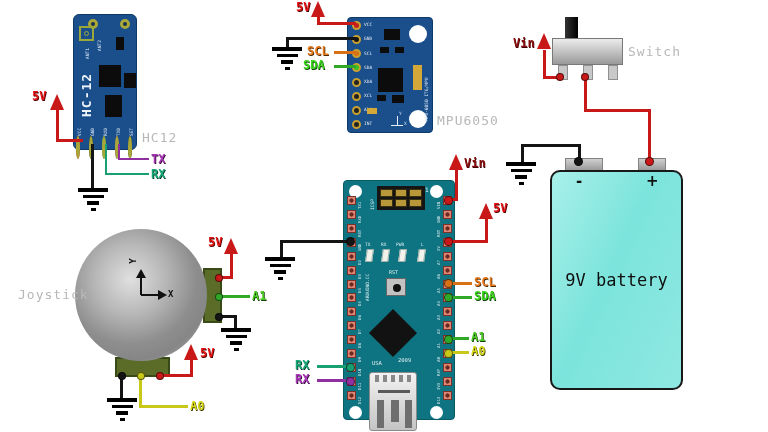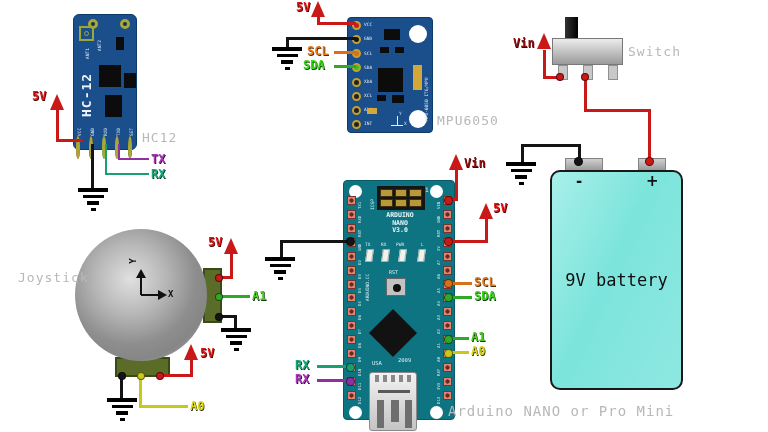--- a/index.html
+++ b/index.html
@@ -307,25 +307,20 @@
     <div class="icsp">
         <i></i>
         <i></i>
         <i></i>
         <i></i>
         <i></i>
         <i></i>
       </div>
     <div class="n-small vtext" style="left:26px;top:5px;height:24px;">ICSP</div>
     <div class="n-small" style="left:81px;top:6px;font-size:6px;">1</div>
-    <div class="ntitle">
-      <div>ARDUINO</div>
-      <div>NANO</div>
-      <div>V3.0</div>
-    </div>
     <div class="n-small" style="left:21px;top:61px;">TX</div>
     <div class="n-small" style="left:37px;top:61px;">RX</div>
     <div class="n-small" style="left:52px;top:61px;">PWR</div>
     <div class="n-small" style="left:77px;top:61px;">L</div>
     <div class="led" style="left:22px;top:68px;"></div>
     <div class="led" style="left:38px;top:68px;"></div>
     <div class="led" style="left:55px;top:68px;"></div>
     <div class="led" style="left:74px;top:68px;"></div>
     <div class="n-small vtext" style="left:21px;top:82px;height:38px;">ARDUINO.CC</div>
     <div class="n-small" style="left:45px;top:89px;font-size:5px;">RST</div>
@@ -464,21 +459,20 @@
         <div class="npin npin-r">
         <span class="npad"></span>
         <span class="nlbl">3V3</span>
       </div>
         <div class="npin npin-r">
         <span class="npad"></span>
         <span class="nlbl">D13</span>
       </div>
       </div>
   </div>
-  <div class="graylbl" style="left:448px;top:403px;font-size:14px;">Arduino NANO or Pro Mini</div>
 
   <div class="dot d-red" style="left:444px;top:196px;width:9px;height:9px;"></div>
   <div class="dot d-red" style="left:444px;top:237px;width:9px;height:9px;"></div>
   <div class="dot d-black" style="left:346px;top:237px;width:9px;height:9px;"></div>
   <div class="dot d-orange" style="left:444px;top:279px;width:9px;height:9px;"></div>
   <div class="dot d-green" style="left:444px;top:293px;width:9px;height:9px;"></div>
   <div class="dot d-green" style="left:444px;top:335px;width:9px;height:9px;"></div>
   <div class="dot d-yellow" style="left:444px;top:349px;width:9px;height:9px;"></div>
   <div class="dot d-teal" style="left:346px;top:363px;width:9px;height:9px;"></div>
   <div class="dot d-purple" style="left:346px;top:377px;width:9px;height:9px;"></div>
@@ -514,21 +508,21 @@
 
   <div class="pot" style="left:203px;top:268px;width:19px;height:55px;"></div>
   <div class="pot" style="left:115px;top:357px;width:55px;height:20px;"></div>
   <div class="ball"></div>
   <div class="axis" style="left:140px;top:278px;width:2px;height:17px;"></div>
   <div class="axhead-up" style="left:136px;top:269px;"></div>
   <div class="axlbl" style="left:130px;top:256px;transform:rotate(-90deg);">Y</div>
   <div class="axis" style="left:141px;top:294px;width:17px;height:2px;"></div>
   <div class="axhead-right" style="left:158px;top:290px;"></div>
   <div class="axlbl" style="left:168px;top:289px;">X</div>
-  <div class="graylbl" style="left:18px;top:270px;">Joystick</div>
+  <div class="graylbl" style="left:18px;top:287px;">Joystick</div>
 
   <div class="dot d-red" style="left:215px;top:274px;width:8px;height:8px;"></div>
   <div class="dot d-green" style="left:215px;top:293px;width:8px;height:8px;"></div>
   <div class="dot d-black" style="left:215px;top:313px;width:8px;height:8px;"></div>
   <div class="w wr" style="left:219px;top:276px;width:14px;height:3px;"></div>
   <div class="w wr" style="left:230px;top:253px;width:3px;height:26px;"></div>
   <div class="arr" style="left:224px;top:238px;"></div>
   <div class="lbl c-5v" style="left:208px;top:235px;">5V</div>
   <div class="w wg" style="left:219px;top:295px;width:31px;height:3px;"></div>
   <div class="lbl c-a1" style="left:252px;top:289px;">A1</div>

